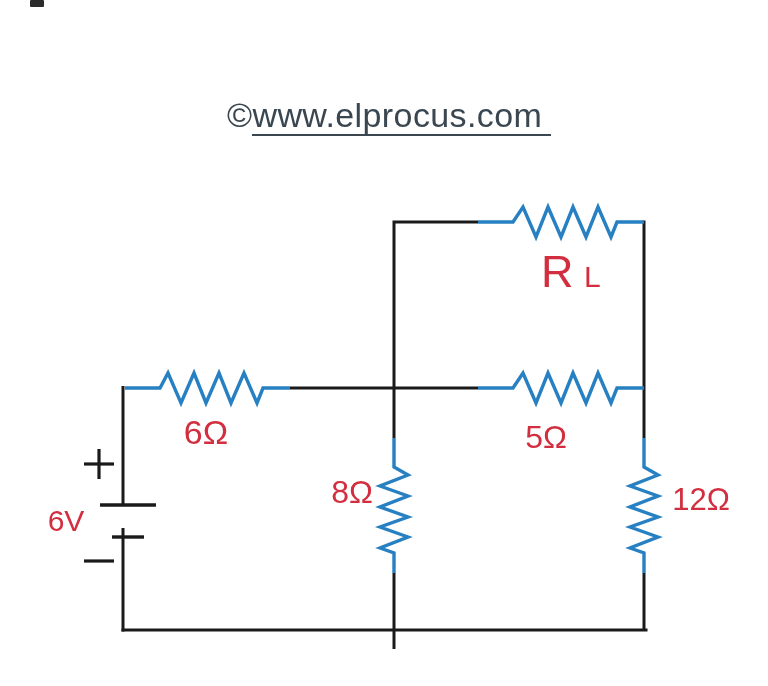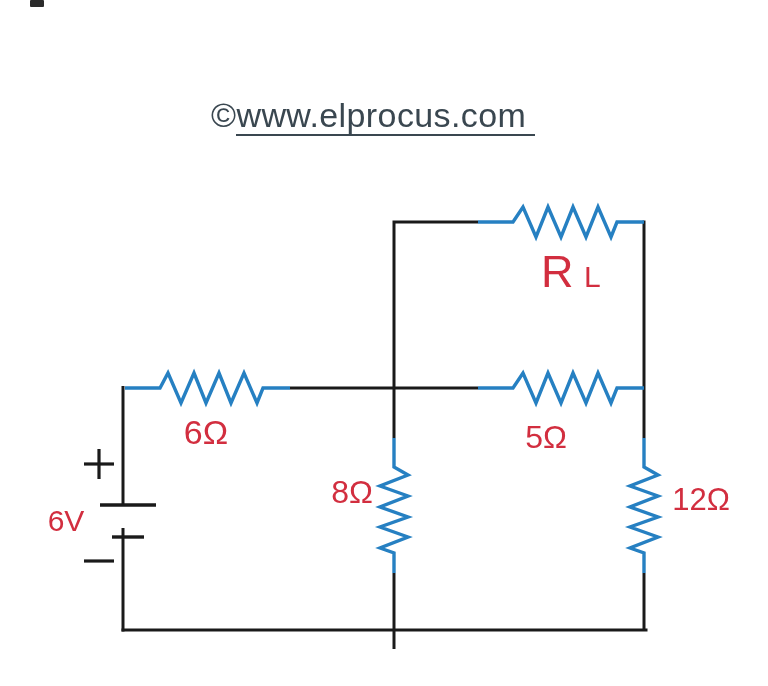--- a/index.html
+++ b/index.html
@@ -5,21 +5,21 @@
   html,body { margin:0; padding:0; background:#ffffff; }
   .stage {
     position:relative; width:768px; height:686px; background:#ffffff;
     overflow:hidden; font-family:"Liberation Sans", sans-serif;
   }
   .artifact {
     position:absolute; left:30px; top:0; width:14px; height:7px;
     background:#2b2b2b; border-radius:1px;
   }
   .watermark {
-    position:absolute; left:211px; top:96px;
+    position:absolute; left:227px; top:96px;
     font-size:34px; letter-spacing:0.4px; color:#3a4750; white-space:nowrap;
   }
   .wm-link { border-bottom:2px solid #3a4750; padding-right:9px; }
   svg.circuit { position:absolute; left:0; top:0; }
   .wire   { fill:none; stroke-width:3;   stroke-linecap:butt; }
   .plate  { stroke-width:3.4; stroke-linecap:butt; }
   .sign   { stroke-width:3.2; stroke-linecap:butt; }
   .res    { fill:none; stroke-width:3.4; stroke-linejoin:miter; stroke-linecap:butt; }
   .lbl    { font-family:"Liberation Sans", sans-serif; }
 </style>

